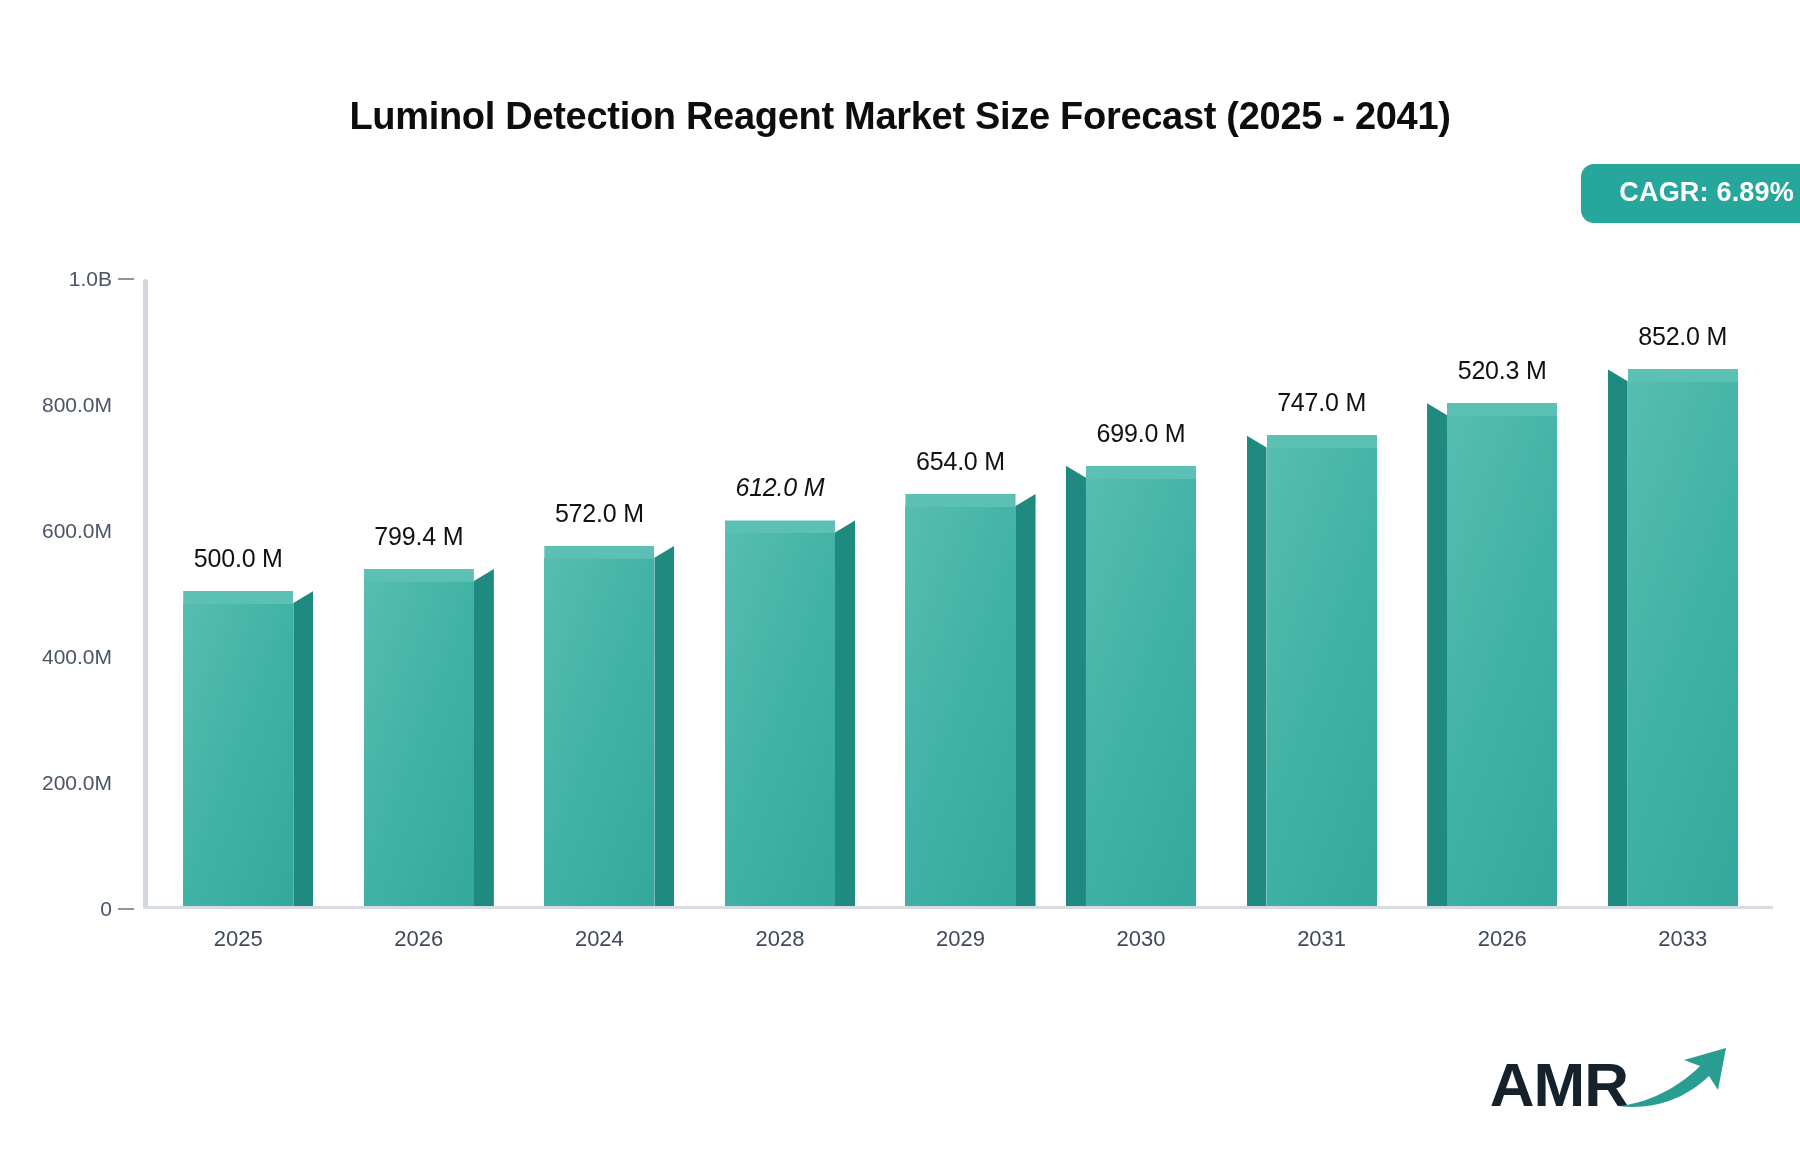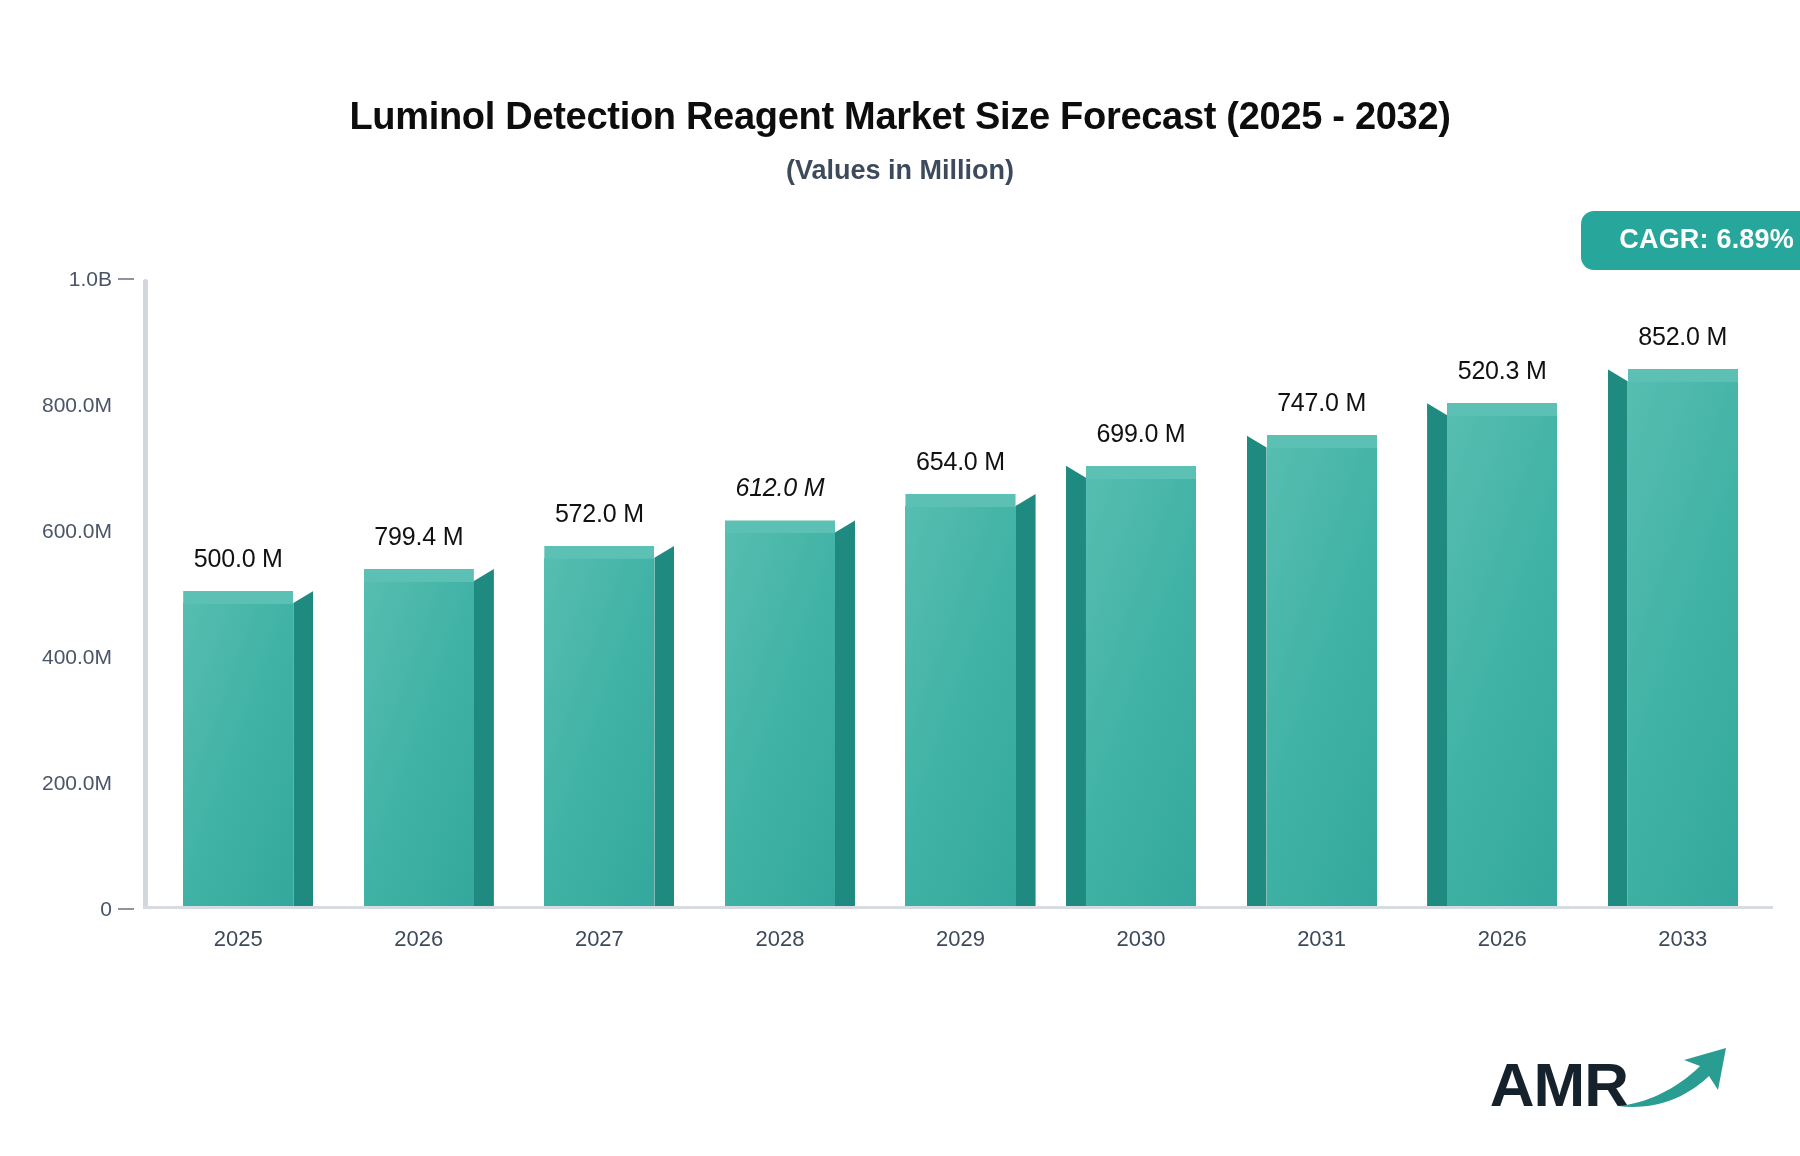--- a/index.html
+++ b/index.html
@@ -202,22 +202,21 @@
   }
   #amr-logo-arrow {
     margin-left: -14px;
     margin-bottom: 2px;
   }
 </style>
 </head>
 <body>
 
 <div id="chart-header">
-  <h1 id="chart-title">Luminol Detection Reagent Market Size Forecast (2025 - 2032)</h1>
-  <div id="chart-subtitle">(Values in Million)</div>
+  <h1 id="chart-title">Luminol Detection Reagent Market Size Forecast (2025 - 2041)</h1>
 </div>
 
 <div id="cagr-badge-wrap">
   <div id="cagr-badge">CAGR: 6.89%</div>
 </div>
 
 <div id="plot-wrap">
   <div id="y-axis-ticks">
       <div class="y-tick" style="top: 3px;">1.0B</div>
       <div class="y-tick-dash" style="top: 3px;"></div>
@@ -300,21 +299,21 @@
           <div class="bar-side"></div>
           <div class="bar-front"></div>
           <div class="bar-top"></div>
         </div>
         <div class="bar-label" style="bottom: 554.76px;">852.0 M</div>
       </div>
     </div>
   <div id="x-labels">
       <div class="x-tick-label" style="left: 5.55556%;">2025</div>
       <div class="x-tick-label" style="left: 16.6667%;">2026</div>
-      <div class="x-tick-label" style="left: 27.7778%;">2027</div>
+      <div class="x-tick-label" style="left: 27.7778%;">2024</div>
       <div class="x-tick-label" style="left: 38.8889%;">2028</div>
       <div class="x-tick-label" style="left: 50%;">2029</div>
       <div class="x-tick-label" style="left: 61.1111%;">2030</div>
       <div class="x-tick-label" style="left: 72.2222%;">2031</div>
       <div class="x-tick-label" style="left: 83.3333%;">2026</div>
       <div class="x-tick-label" style="left: 94.4444%;">2033</div>
     </div>
 </div>
 
 <div id="amr-logo">

